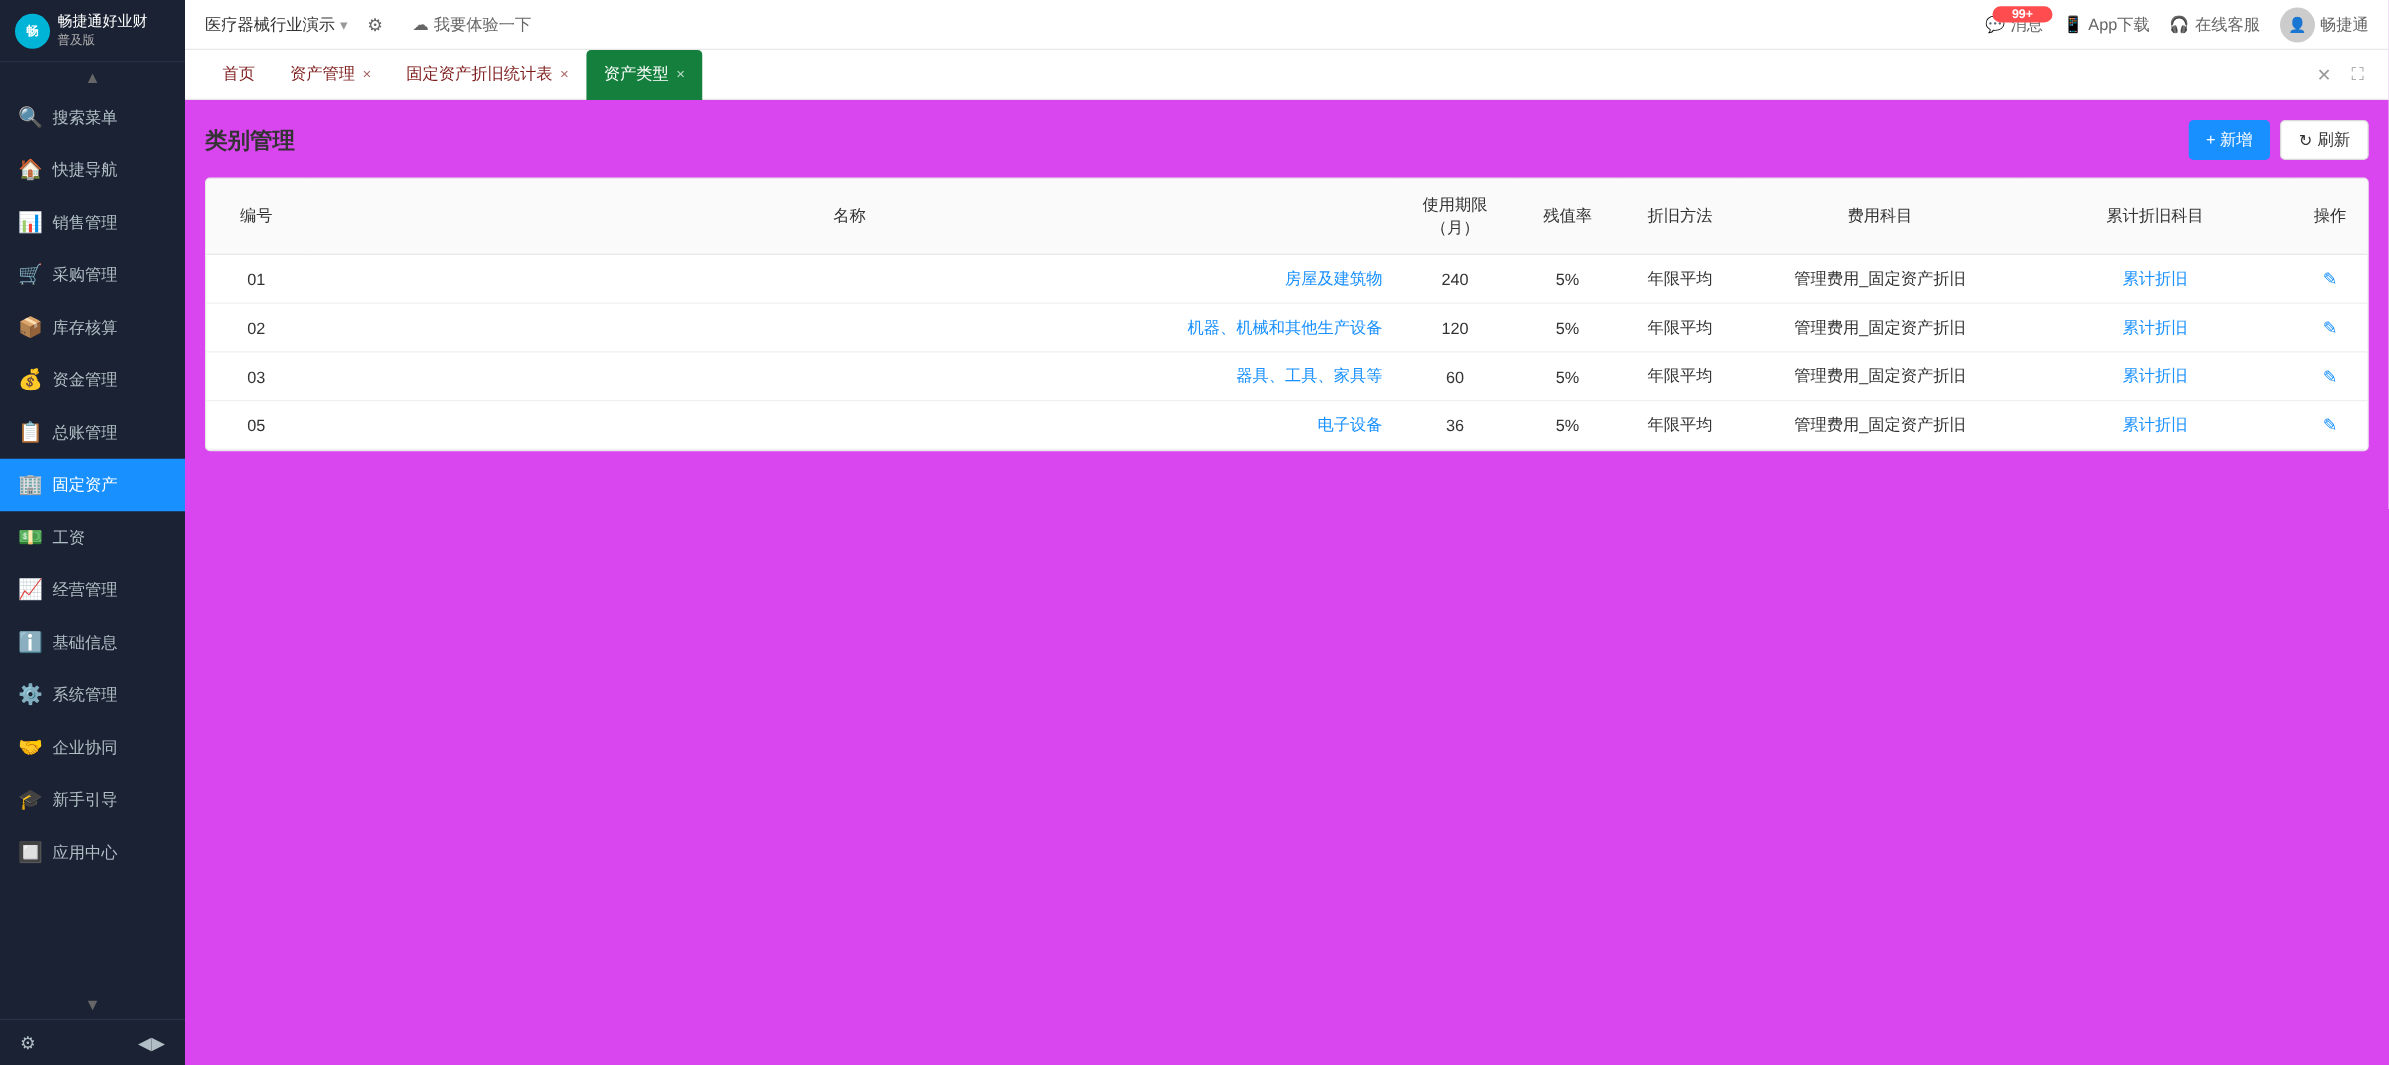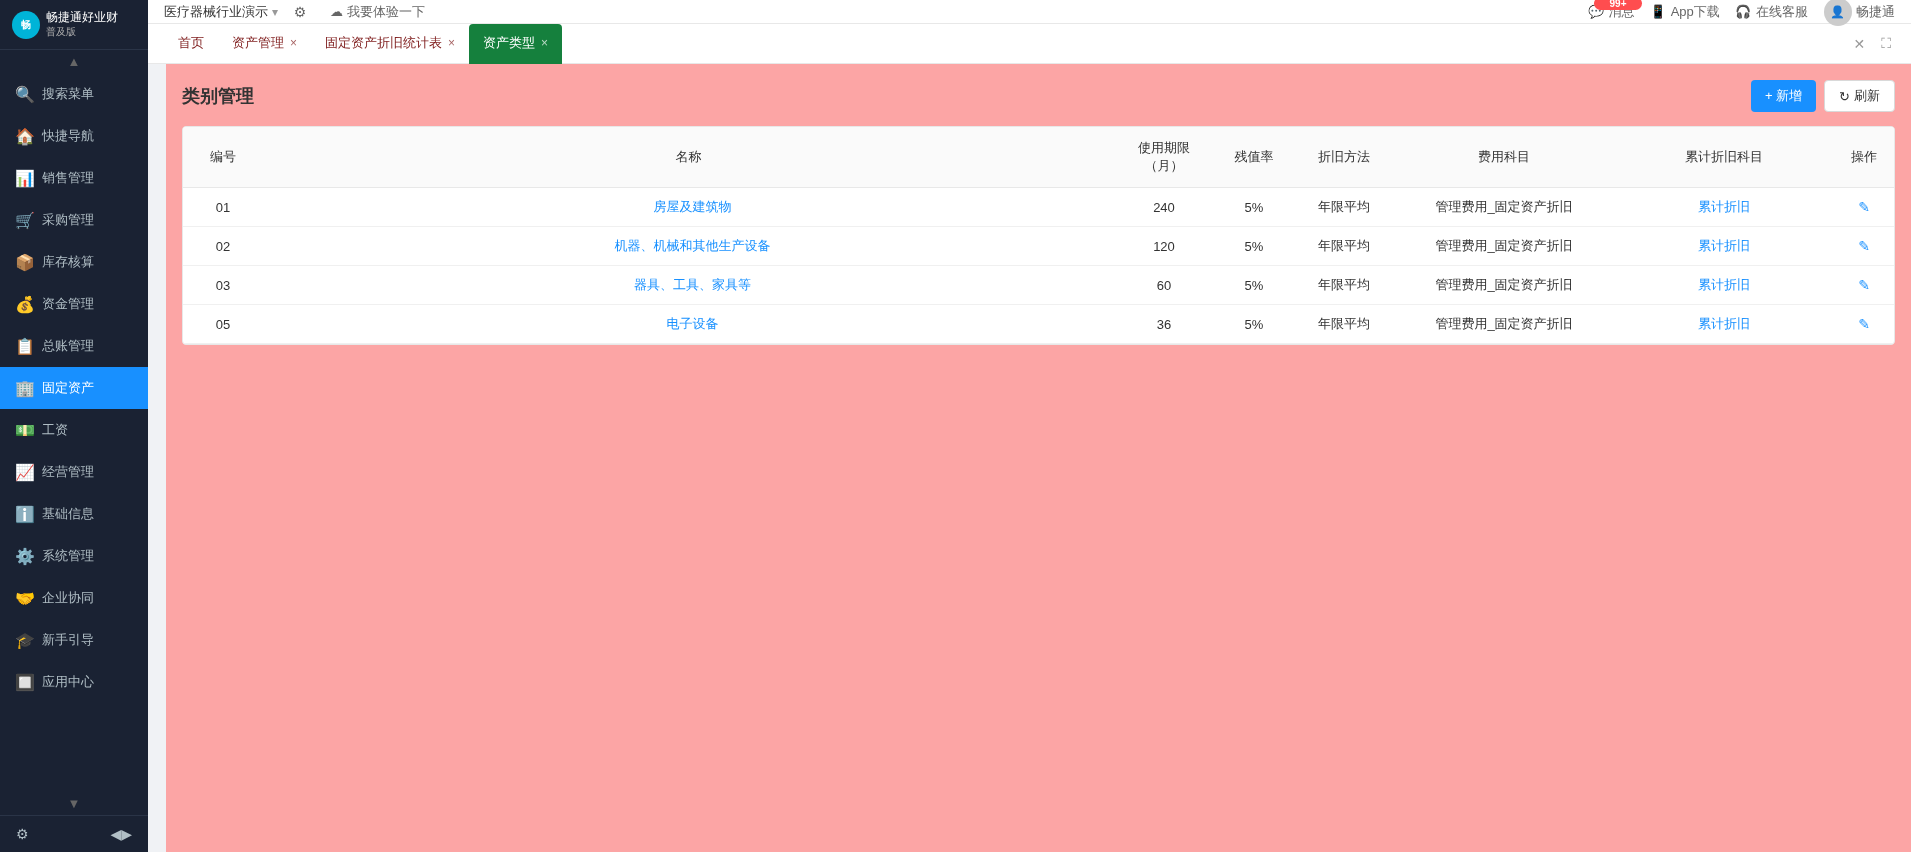--- a/index.html
+++ b/index.html
@@ -85,21 +85,21 @@
     
     .main-area {
       flex: 1;
       display: flex;
       flex-direction: column;
       overflow: hidden;
     }
 
     
     .top-header {
-      height: 24px;
+      height: 40px;
       background: #fff;
       display: flex;
       align-items: center;
       padding: 0 16px;
       border-bottom: 1px solid #e8e8e8;
       justify-content: space-between;
       flex-shrink: 0;
     }
     .header-left {
       display: flex;
@@ -212,22 +212,21 @@
       color: #999;
       font-size: 14px;
       padding: 4px;
     }
 
     
     .content {
       flex: 1;
       padding: 16px;
       overflow-y: auto;
-      background: #fca5a5;
-      margin-left: 18px;
+      background: #d946ef;
     }
 
     .page-header {
       display: flex;
       justify-content: space-between;
       align-items: center;
       margin-bottom: 14px;
     }
     .page-title {
       font-size: 18px;
@@ -287,21 +286,21 @@
     }
     tbody tr {
       border-bottom: 1px solid #f0f0f0;
     }
     tbody td {
       padding: 10px 8px;
       color: #333;
       font-size: 13px;
       text-align: center;
     }
-    td.name-col { text-align: center; padding-left: 16px; }
+    td.name-col { text-align: right; padding-left: 16px; }
     .link-text { color: #1890ff; cursor: pointer; }
     .edit-icon {
       color: #1890ff;
       cursor: pointer;
       font-size: 14px;
     }
 
     .col-id { width: 80px; }
     .col-name { min-width: 180px; }
     .col-period { width: 100px; }

